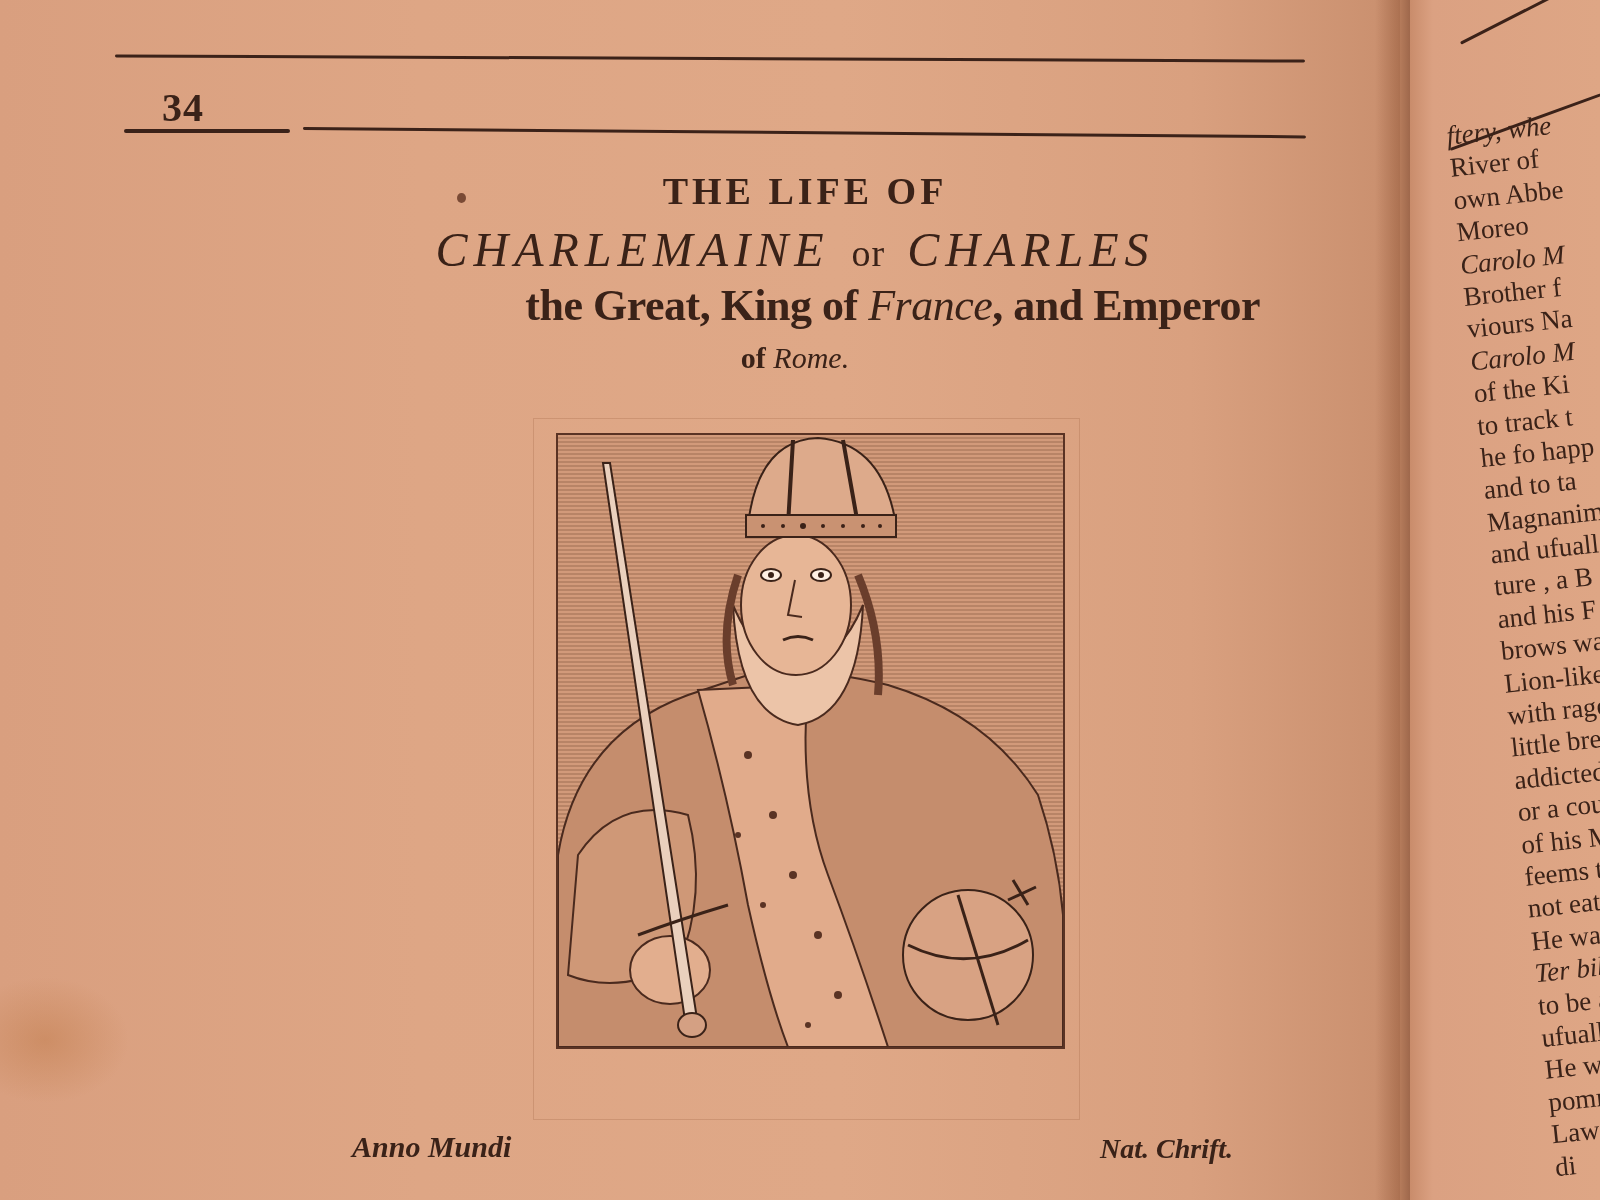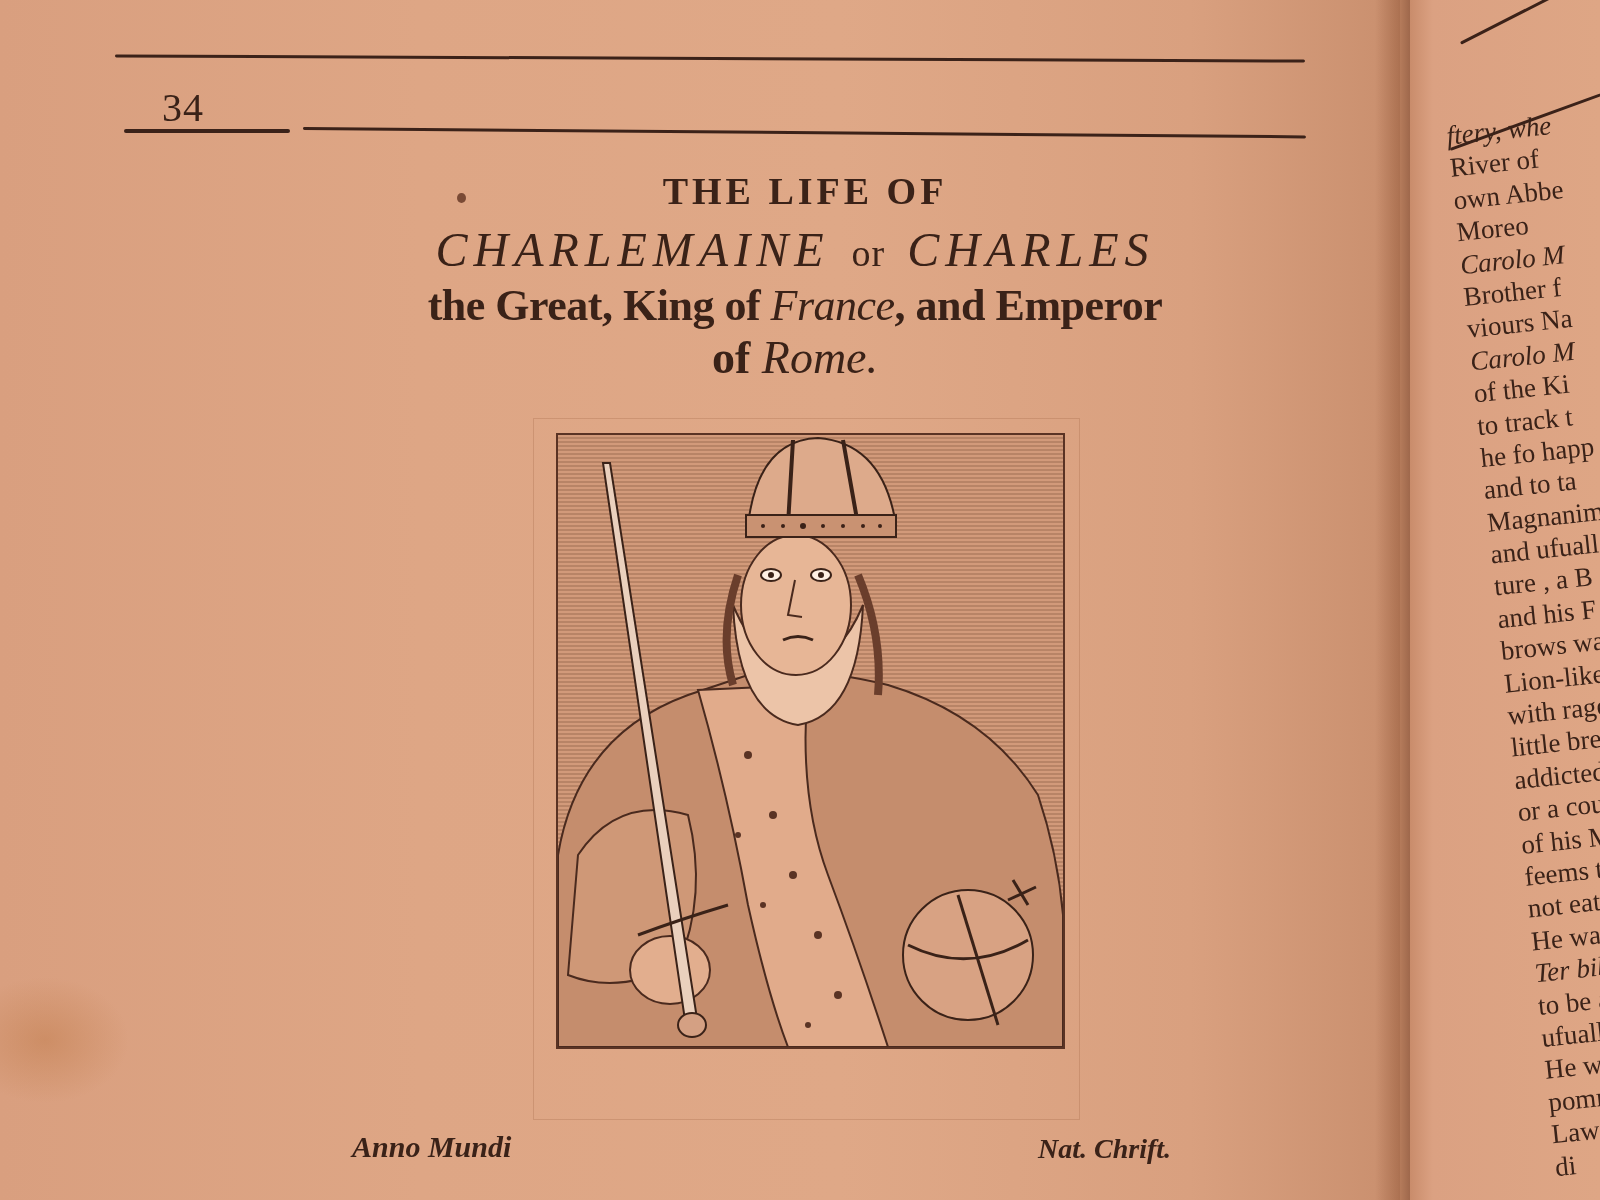--- a/index.html
+++ b/index.html
@@ -19,54 +19,54 @@
       position: absolute; left: 1375px; top: 0; width: 40px; height: 1200px;
       background: linear-gradient(90deg, rgba(120,60,30,0) 0%, rgba(120,60,30,0.35) 60%, rgba(90,40,20,0.55) 100%);
     }
     .right-page {
       position: absolute; left: 1410px; top: 0; width: 190px; height: 1200px;
       background: linear-gradient(90deg, #c98c6b 0%, #dba182 12%, #dea685 100%);
       overflow: hidden;
     }
     .rule { position: absolute; background: #3b2219; border-radius: 2px; }
     .page-number {
-      position: absolute; left: 162px; top: 84px; font-size: 40px; font-weight: normal;
+      position: absolute; left: 162px; top: 84px; font-size: 40px; font-weight: bold;
       letter-spacing: 1px;
     }
     .title-block { position: absolute; left: 330px; top: 160px; width: 930px; text-align: center; }
     .title-line1 {
       font-size: 38px; font-weight: bold; letter-spacing: 4px; margin-left: 20px; line-height: 62px;
     }
     .title-line2 {
       font-size: 48px; font-style: italic; letter-spacing: 6px; line-height: 56px; white-space: nowrap;
     }
     .title-line2 .or { font-style: normal; font-size: 38px; letter-spacing: 1px; margin: 0 22px; }
-    .title-line3 { font-size: 44px; font-weight: bold; line-height: 50px; letter-spacing: -0.5px; }
+    .title-line3 { font-size: 44px; font-weight: bold; line-height: 50px; letter-spacing: -0.5px; text-align: right; }
     .title-line3 i { font-weight: normal; }
-    .title-line4 { font-size: 46px; font-weight: bold; line-height: 54px; }
+    .title-line4 { font-size: 30px; font-weight: bold; line-height: 54px; }
     .title-line4 i { font-weight: normal; }
     .dot { position: absolute; width: 9px; height: 10px; border-radius: 50%; background: #7a4a35; }
 
     .plate-border {
       position: absolute; left: 533px; top: 418px; width: 545px; height: 700px;
       border: 1px solid rgba(150,90,60,0.25);
     }
     .portrait {
       position: absolute; left: 556px; top: 433px; width: 505px; height: 612px;
       border: 2px solid #5a3324;
       background: repeating-linear-gradient(0deg, #b88466 0px, #b88466 2px, #d29a7a 2px, #d29a7a 4px);
       overflow: hidden;
     }
     .portrait svg { position: absolute; left: 0; top: 0; }
 
     .footer-left {
       position: absolute; left: 308px; top: 1130px; font-size: 30px; font-style: italic; font-weight: bold; margin-left: 44px;
     }
     .footer-right {
-      position: absolute; left: 1038px; top: 1133px; font-size: 28px; font-style: italic; font-weight: bold;
+      position: absolute; left: 1100px; top: 1133px; font-size: 28px; font-style: italic; font-weight: bold;
     }
 
     .right-text {
       position: absolute; left: 1445px; top: 120px; width: 240px;
       transform: rotate(-6deg); transform-origin: 0 0;
       font-size: 27px; line-height: 32.4px; white-space: nowrap;
     }
     .right-text div { height: 32.4px; }
     .right-text .it { font-style: italic; }
   </style>

